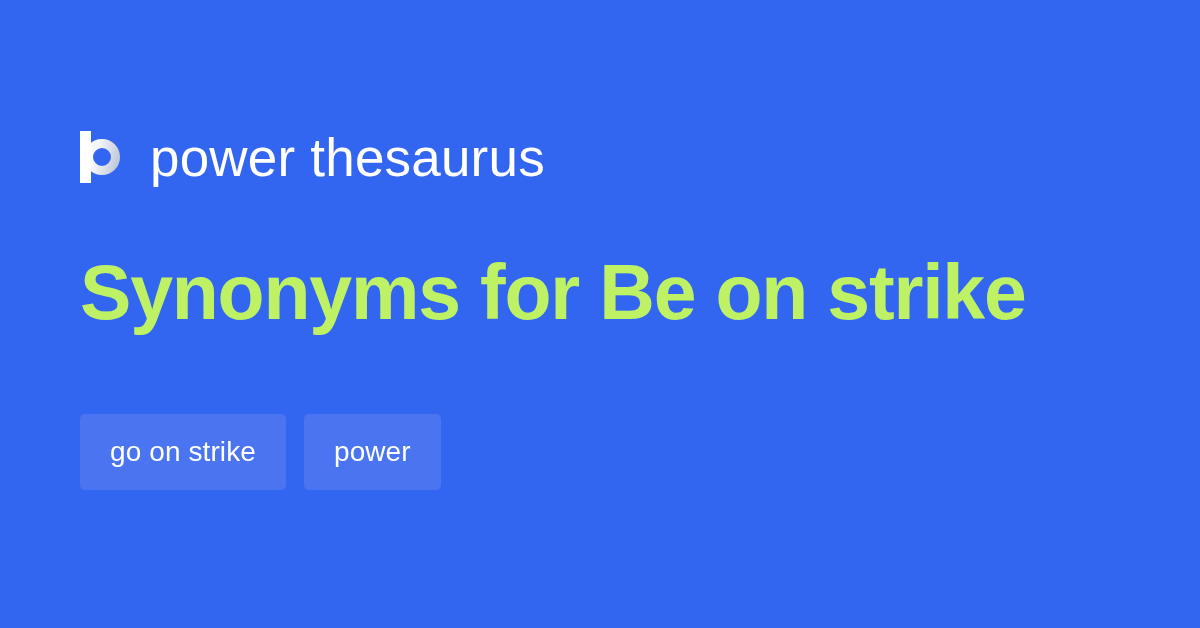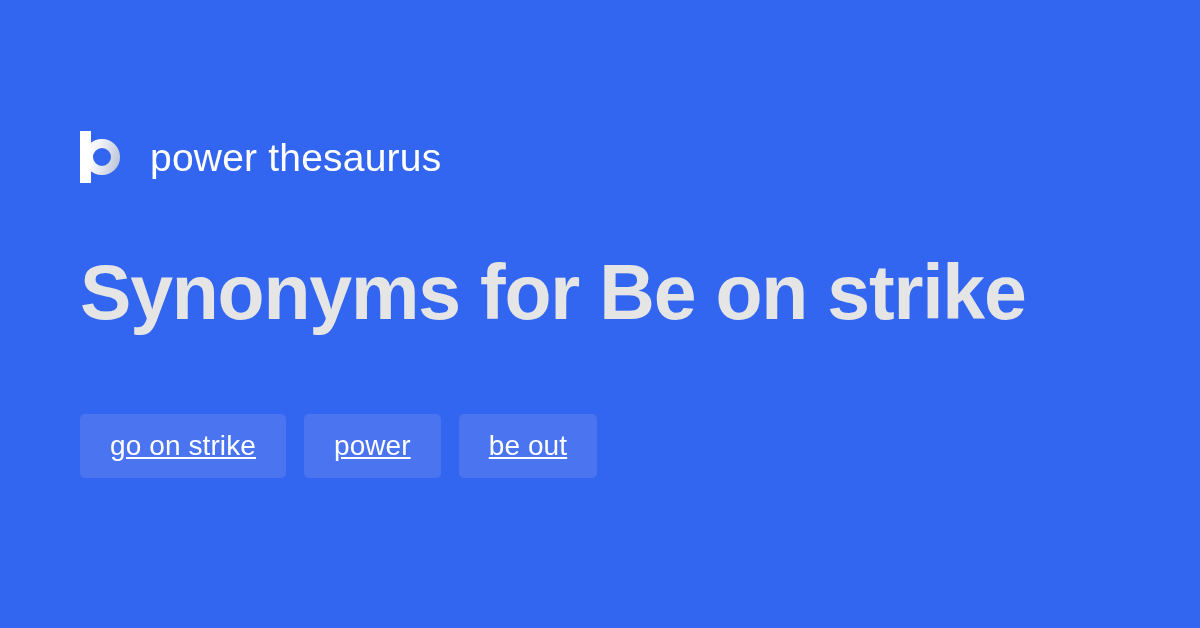--- a/index.html
+++ b/index.html
@@ -35,69 +35,68 @@
 
   .brand-mark {
     width:46px;
     height:52px;
     display:block;
     flex:0 0 auto;
   }
 
   .brand-name {
     margin-left:24px;
-    font-size:39px;
+    font-size:53px;
     font-weight:400;
     letter-spacing:0.2px;
     color:#ffffff;
     line-height:1;
     text-transform:lowercase;
     white-space:nowrap;
   }
 
   
   .headline {
     position:absolute;
     left:80px;
     top:252px;
     width:1060px;
     font-size:77px;
     font-weight:700;
     line-height:1.05;
     letter-spacing:-1.2px;
-    color:#e5e5e5;
+    color:#bef264;
     white-space:nowrap;
   }
 
   
   .tags {
     position:absolute;
     left:80px;
     top:414px;
     display:flex;
     align-items:stretch;
     gap:18px;
   }
 
   .tag {
-    height:64px;
+    height:76px;
     display:flex;
     align-items:center;
     justify-content:center;
     padding:0 30px;
     background:#4a74f0;
     border-radius:5px;
     color:#ffffff;
     font-size:28px;
     font-weight:400;
     line-height:1;
     letter-spacing:0.1px;
     white-space:nowrap;
     cursor:pointer;
-    text-decoration:underline;
   }
 </style>
 </head>
 <body>
 
 <div class="card">
 
   <div class="brand">
     <svg class="brand-mark" viewBox="0 0 46 52">
       <defs>
@@ -117,16 +116,15 @@
       <path d="M11 17 L13 17 L13 35 L11 35 Z" fill="#ffffff"></path>
     </svg>
     <div class="brand-name">power thesaurus</div>
   </div>
 
   <h1 class="headline">Synonyms for Be on strike</h1>
 
   <div class="tags">
     <div class="tag">go on strike</div>
     <div class="tag">power</div>
-    <div class="tag">be out</div>
   </div>
 
 </div>
 
 </body></html>

